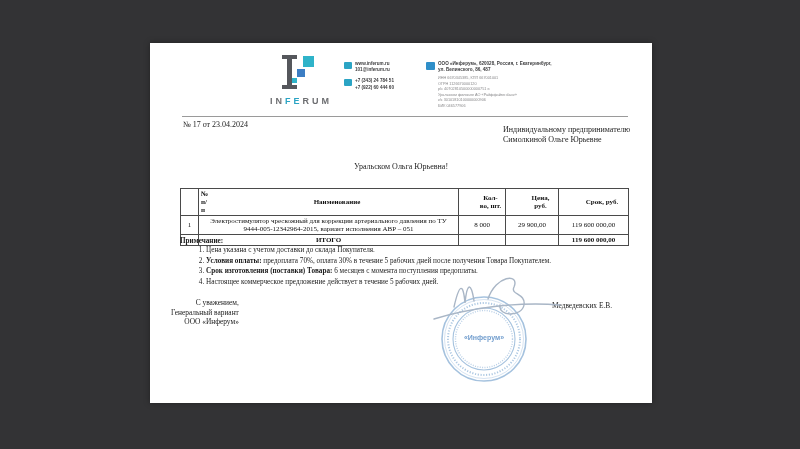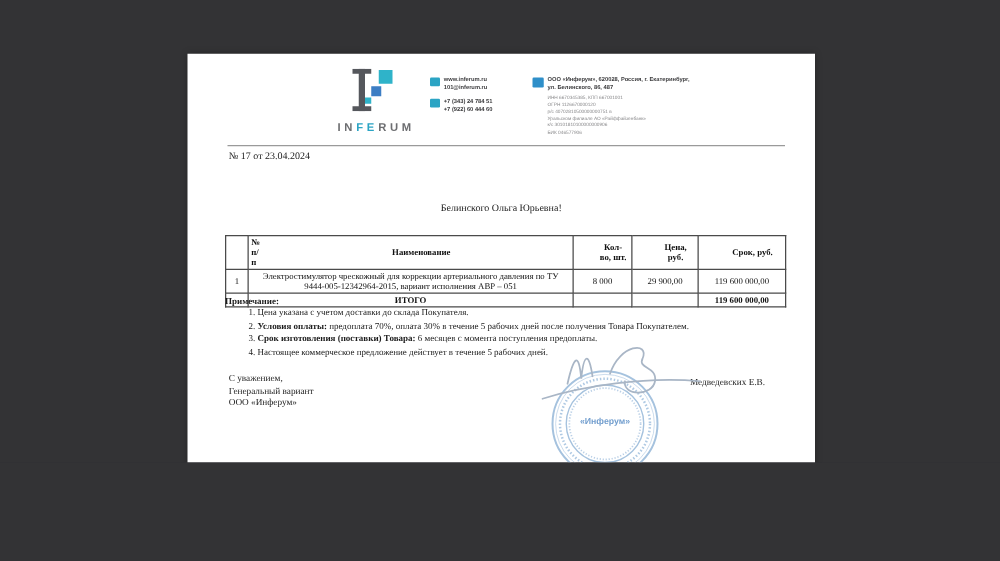--- a/index.html
+++ b/index.html
@@ -1,16 +1,16 @@
 <!DOCTYPE html>
 <html><head>
 <meta charset="utf-8">
 <style>
   html,body{margin:0;padding:0;background:#333335;}
-  .stage{position:relative;width:800px;height:370px;background:#333335;overflow:hidden;
+  .stage{position:relative;width:800px;height:449px;background:#333335;overflow:hidden;
          font-family:"Liberation Serif","DejaVu Serif",serif;}
   .paper{position:absolute;left:150px;top:43px;width:502px;height:360px;background:#ffffff;
          box-shadow:0 0 6px rgba(0,0,0,.35);}
   
   .lh-logo{position:absolute;left:108px;top:12px;width:86px;text-align:center;}
   .lh-logo .wordmark{font-family:"Liberation Sans","DejaVu Sans",sans-serif;font-size:9px;
          font-weight:bold;letter-spacing:3px;color:#6d6e71;margin-top:3px;}
   .wordmark .fe{color:#2ba4c4;}
   .contact-col{position:absolute;font-family:"Liberation Sans","DejaVu Sans",sans-serif;color:#3c3c3e;}
   .col1{left:194px;top:18px;width:80px;}
@@ -33,21 +33,21 @@
   table.offer th{font-weight:bold;text-align:center;padding-left:20px;}
   td.num,td.qty,td.price,td.sum{text-align:center;}
   td.name{text-align:center;}
   tr.total td{font-weight:bold;margin-top:12px;}
   
   .notes{position:absolute;left:30px;top:194px;width:452px;font-size:7.2px;color:#1c1c1c;}
   .notes-title{font-weight:bold;}
   .notes ol{margin:1px 0 0 0;padding-left:26px;}
   .notes li{margin-bottom:1.5px;line-height:1.25;}
   
-  .sign-left{position:absolute;left:33px;top:255px;font-size:7.4px;line-height:1.3;color:#1c1c1c;}
+  .sign-left{position:absolute;left:21px;top:255px;font-size:7.4px;line-height:1.3;color:#1c1c1c;text-align:right;}
   .sign-right{position:absolute;left:402px;top:258px;font-size:7.4px;color:#1c1c1c;}
   .stamp{position:absolute;left:290px;top:252px;width:88px;height:88px;opacity:.8;}
   .stamp-label{position:absolute;left:0;top:39px;width:88px;text-align:center;
          font-family:"Liberation Sans","DejaVu Sans",sans-serif;
          font-size:7px;font-weight:bold;color:#4f86c2;}
   .autograph{position:absolute;left:276px;top:230px;}
 </style>
 </head>
 <body>
 
@@ -99,22 +99,26 @@
             <div>к/с 30101810100000000906</div>
             <div>БИК 046577906</div>
           </div>
         </div>
       </div>
     </div>
 
     <div class="rule"></div>
 
     <div class="ref">№ 17 от 23.04.2024</div>
+    <div class="recipient">
+      <div>Индивидуальному предпринимателю</div>
+      <div>Симолкиной Ольге Юрьевне</div>
+    </div>
 
-    <div class="salutation">Белинского Ольга Юрьевна!</div>
+    <div class="salutation">Уральском Ольга Юрьевна!</div>
 
     <table class="offer">
       <colgroup>
         <col style="width:18px">
           <col style="width:260px">
           <col style="width:47px">
           <col style="width:53px">
           <col style="width:70px">
       </colgroup>
       <tbody>

